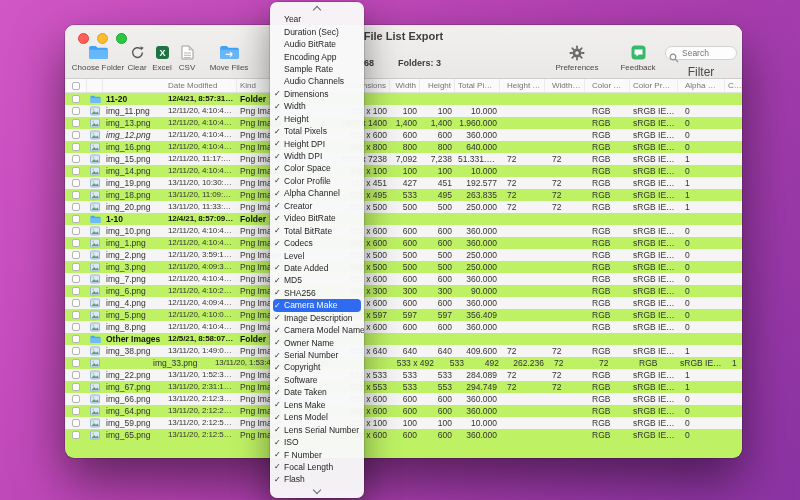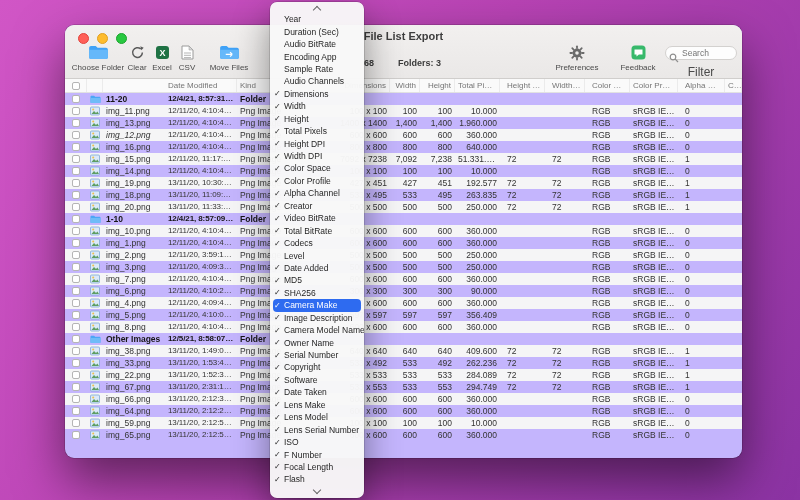--- a/index.html
+++ b/index.html
@@ -1,19 +1,19 @@
 <!DOCTYPE html>
 <html><head>
 <meta charset="utf-8">
 <style>
   * { margin:0; padding:0; box-sizing:border-box; }
   html,body { width:800px; height:500px; overflow:hidden; font-family:"Liberation Sans",sans-serif; }
   body { position:relative; background:linear-gradient(125deg,#d156c6 0%,#b843b4 45%,#8b33a3 100%); }
 
-  .window { position:absolute; left:65px; top:25px; width:677px; height:433px; background:#c4b5fd;
+  .window { position:absolute; left:65px; top:25px; width:677px; height:433px; background:#bef264;
             border-radius:9px; overflow:hidden;
             box-shadow:0 22px 50px rgba(0,0,0,.5), 0 0 0 .5px rgba(0,0,0,.28); }
 
   .header { position:relative; height:54px; background:linear-gradient(#f2f0ef,#eae8e7); border-bottom:1px solid #d0cecc; }
   .title  { position:absolute; top:5px; left:0; right:0; text-align:center; font-size:11px; font-weight:700; color:#3e3e3e; }
   .lights { position:absolute; top:8px; left:13px; display:flex; gap:8px; }
   .light  { width:11px; height:11px; border-radius:50%; }
   .l-red{background:#ff5f57;border:.5px solid #e0443e;} .l-yel{background:#febc2e;border:.5px solid #dfa023;} .l-grn{background:#28c840;border:.5px solid #1da32f;}
 
   .toolbtn { position:absolute; top:19px; display:flex; flex-direction:column; align-items:center; gap:2px; }
@@ -734,21 +734,21 @@
         <div class="tcell k-select align-center center" style="width: 22px;">
           <span class="cb"></span>
         </div>
         <div class="tcell k-icon align-center center" style="width: 16px;">
           <svg width="10" height="10">
             <rect x="0.5" y="1" width="9" height="8" rx="1" fill="#dbe9f9" stroke="#7fa8d4" stroke-width="0.8"></rect>
             <circle cx="3.2" cy="3.6" r="1" fill="#f0c04a"></circle>
             <path d="M1.5 8l2.5-3 2 2 1.4-1.6 1.6 2.6z" fill="#5f9e63"></path>
           </svg>
         </div>
-        <div class="tcell k-name align-left" style="width: 62px;">img_33.png</div>
+        <div class="tcell k-name align-left" style="width: 62px; margin-left: 47px;">img_33.png</div>
         <div class="tcell k-modified align-left" style="width: 72px;">13/11/20, 1:53:49 PM</div>
         <div class="tcell k-kind align-left" style="width: 65px;">Png Image</div>
         <div class="tcell k-dimensions align-right" style="width: 88px;">533 x 492</div>
         <div class="tcell k-width align-right" style="width: 30px;">533</div>
         <div class="tcell k-height align-right" style="width: 35px;">492</div>
         <div class="tcell k-total_pixels align-right" style="width: 45px;">262.236</div>
         <div class="tcell k-height_dpi align-leftpad" style="width: 45px;">72</div>
         <div class="tcell k-width_dpi align-leftpad" style="width: 40px;">72</div>
         <div class="tcell k-color_space align-leftpad" style="width: 45px;">RGB</div>
         <div class="tcell k-color_profile align-left" style="width: 48px;">sRGB IEC61966-2.1</div>

